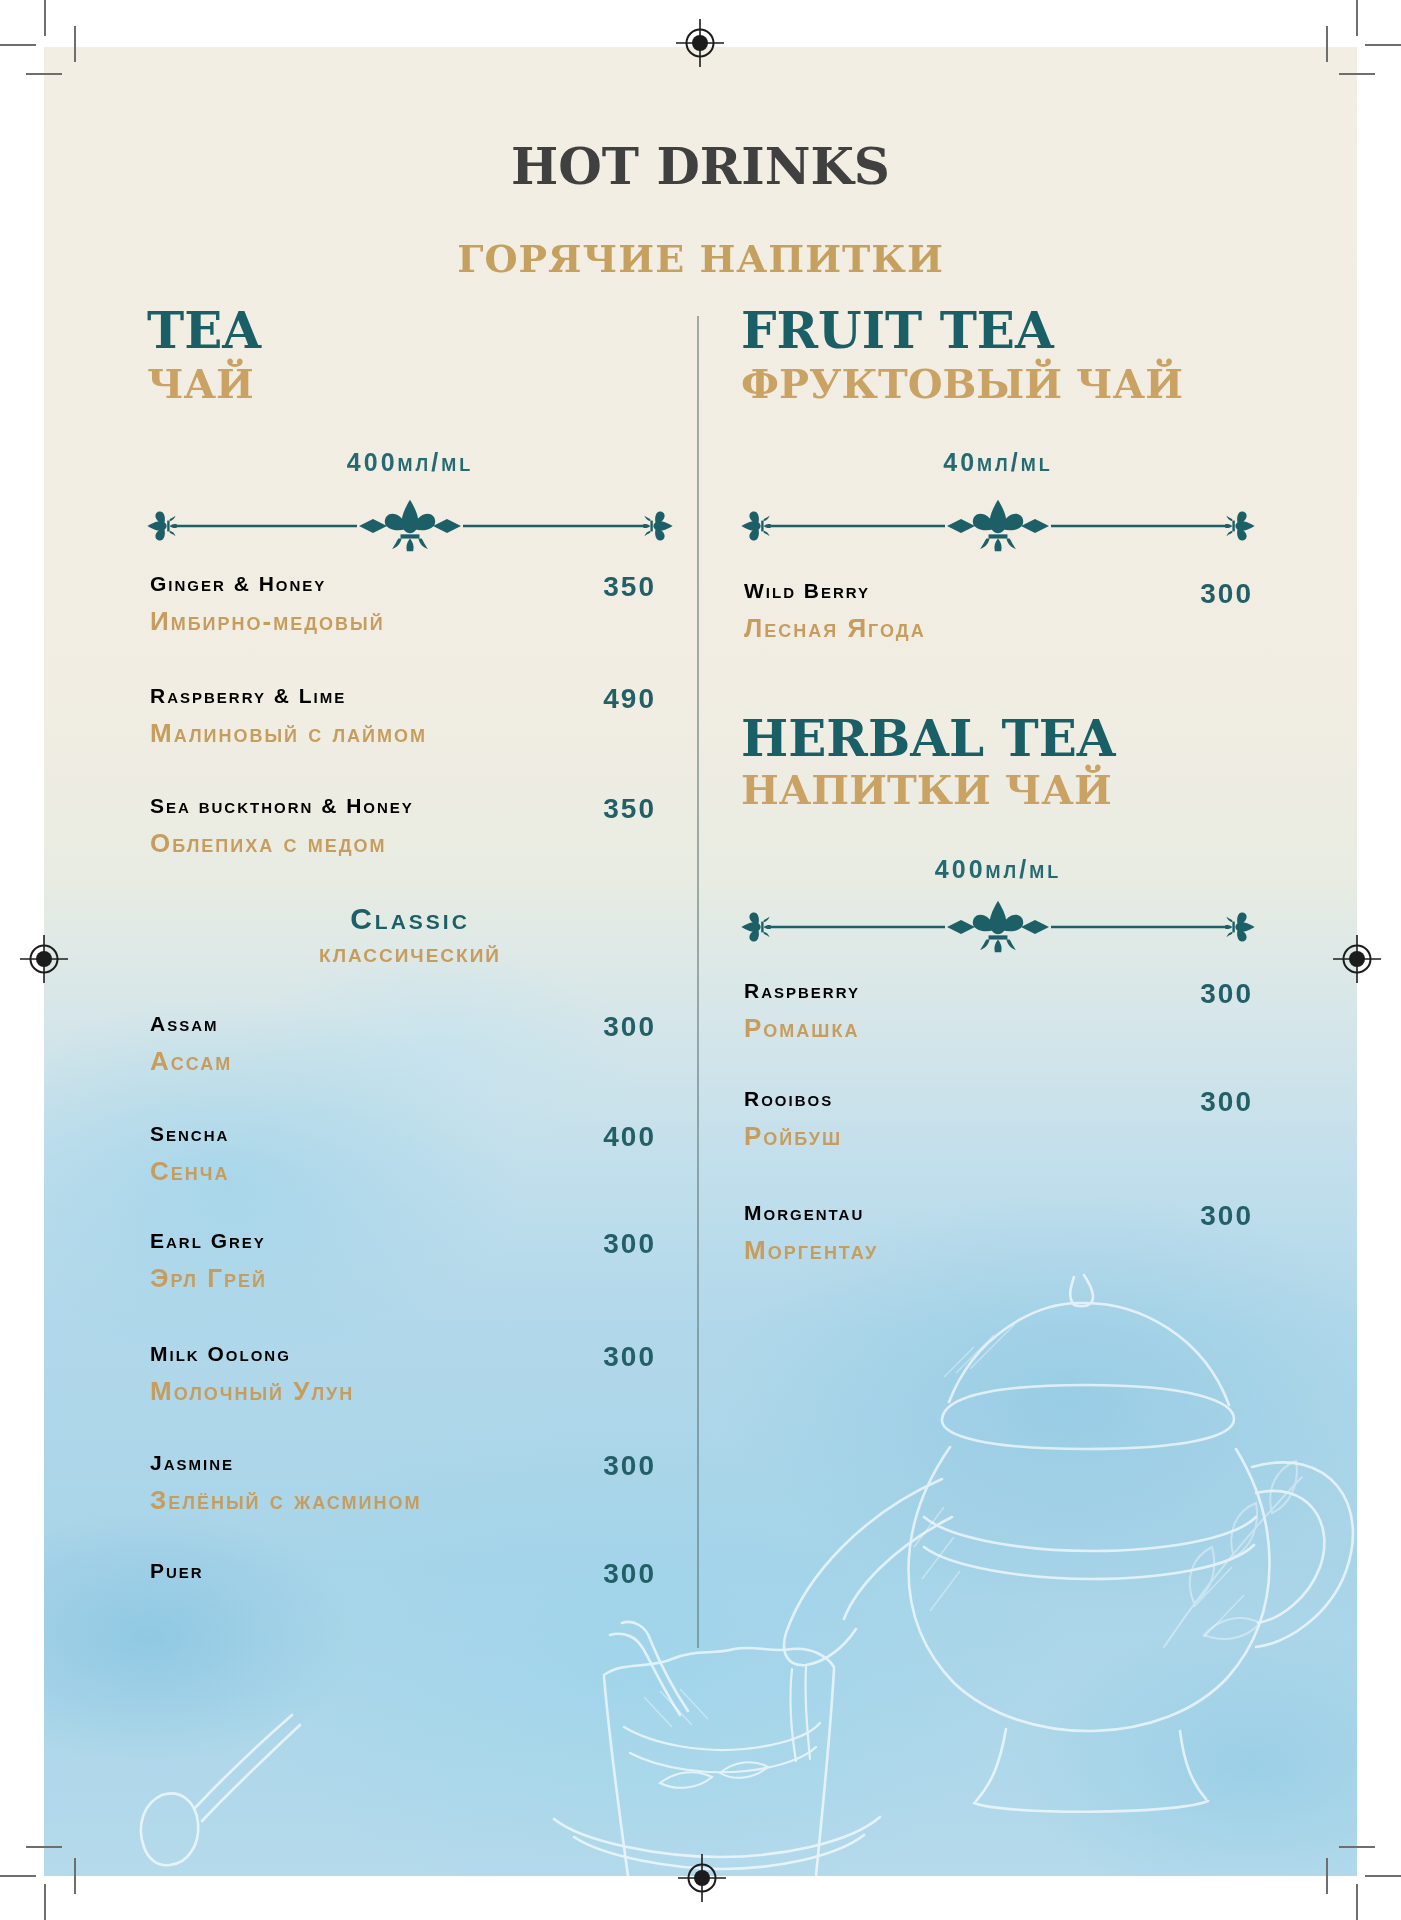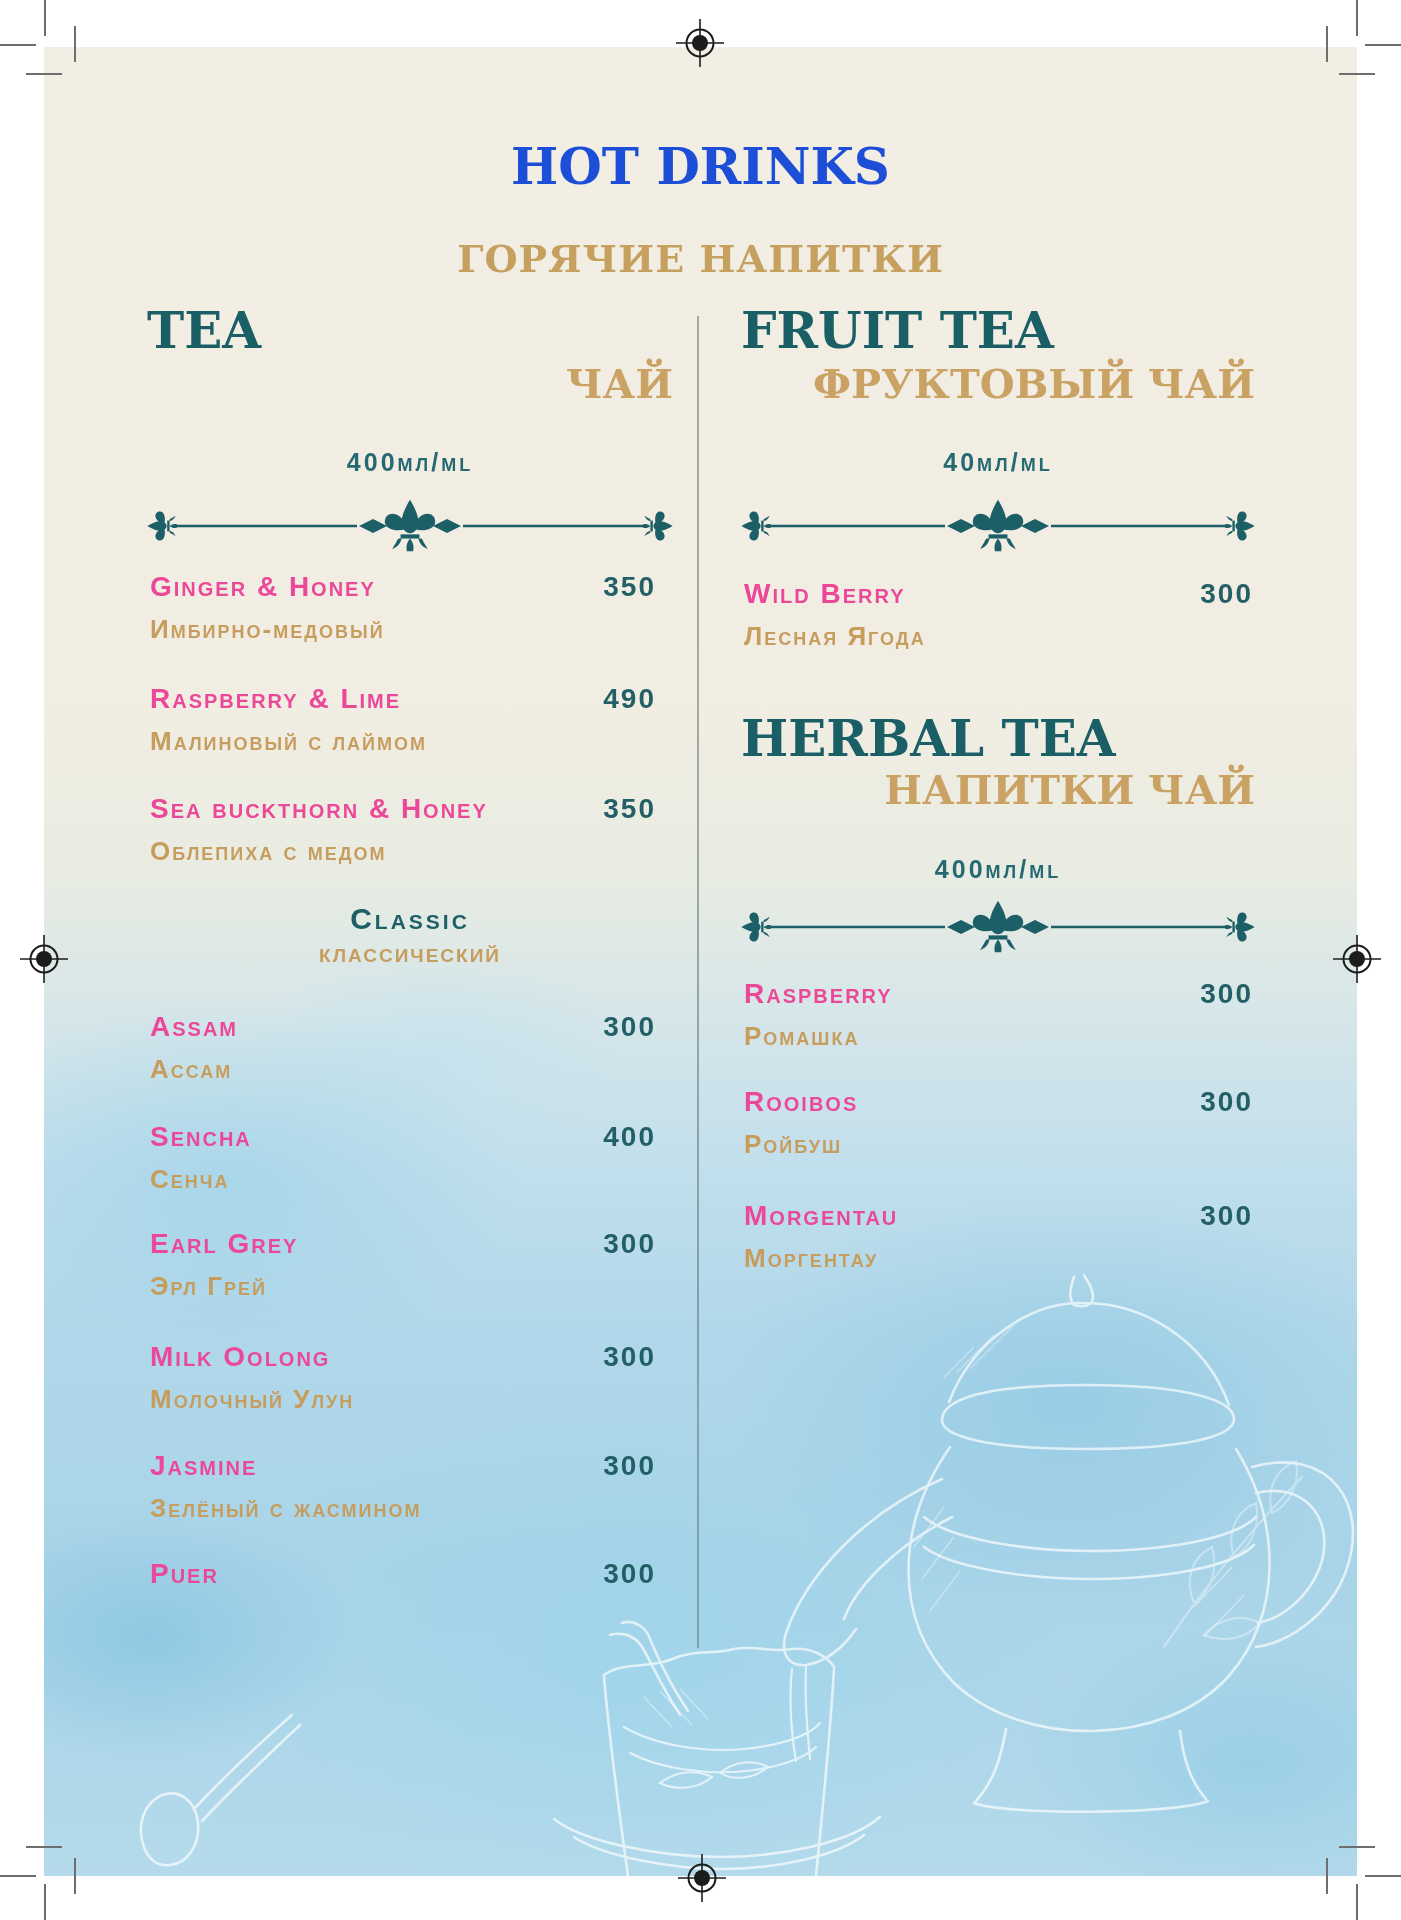--- a/index.html
+++ b/index.html
@@ -12,29 +12,29 @@
       radial-gradient(ellipse 500px 300px at 78% 74%, rgba(120,190,222,.40), transparent 70%),
       radial-gradient(ellipse 600px 340px at 45% 88%, rgba(150,212,236,.50), transparent 72%),
       radial-gradient(ellipse 300px 180px at 8% 87%, rgba(110,185,220,.45), transparent 70%),
       radial-gradient(ellipse 340px 200px at 92% 94%, rgba(125,195,225,.40), transparent 70%),
       radial-gradient(ellipse 260px 140px at 30% 55%, rgba(190,225,240,.55), transparent 75%),
       linear-gradient(180deg,#f2eee3 0%,#f1ede2 36%,#e9ece2 45%,#d6e6e9 53%,
                       #c2dfec 61%,#b1d8ea 70%,#a9d4e8 83%,#b4daeb 100%);
   }
   
   .serif{font-family:"DejaVu Serif","Liberation Serif",serif;font-weight:700;}
-  .h-main{position:absolute;left:0;width:1401px;text-align:center;color:#1d4ed8;font-size:50px;line-height:1;}
+  .h-main{position:absolute;left:0;width:1401px;text-align:center;color:#404040;font-size:50px;line-height:1;}
   .h-main-ru{position:absolute;left:0;width:1401px;text-align:center;color:#c5a05e;font-size:38px;line-height:1;letter-spacing:1px;margin-top:36px;}
   .sec-title{position:absolute;text-align:left;color:#1a5f66;font-size:50px;line-height:1;}
-  .sec-title-ru{position:absolute;text-align:right;color:#c9a264;font-size:40px;line-height:1;}
+  .sec-title-ru{position:absolute;text-align:left;color:#c9a264;font-size:40px;line-height:1;}
   .vol{position:absolute;text-align:center;color:#256a72;font-size:25px;line-height:1;
        letter-spacing:3px;font-weight:700;font-variant-caps:small-caps;}
   .col{position:absolute;top:0;height:1829px;}
   .row{position:absolute;left:0;right:0;}
-  .i-name{font-size:28px;font-weight:700;color:#ec4899;letter-spacing:2px;font-variant-caps:small-caps;line-height:1.1;text-align:right;}
+  .i-name{font-size:21px;font-weight:700;color:#000000;letter-spacing:2px;font-variant-caps:small-caps;line-height:1.1;text-align:right;}
   .i-price{position:absolute;right:2px;top:0;font-size:28px;font-weight:700;color:#235f66;letter-spacing:2px;line-height:1.1;}
   .i-ru{margin-top:12px;font-size:26px;font-weight:700;color:#c79d5e;letter-spacing:2px;font-variant-caps:small-caps;line-height:1.1;}
   .sub-head{position:absolute;text-align:center;color:#1d5f66;font-size:30px;font-weight:700;
             letter-spacing:3px;font-variant-caps:small-caps;line-height:1;}
   .sub-head-ru{position:absolute;text-align:center;color:#c79d5e;font-size:27px;font-weight:700;
             letter-spacing:2px;font-variant-caps:small-caps;line-height:1;}
   
   .divider{position:absolute;}
   .vrule{position:absolute;left:697px;top:316px;width:2px;height:1332px;background:rgba(95,115,115,.55);}
   

